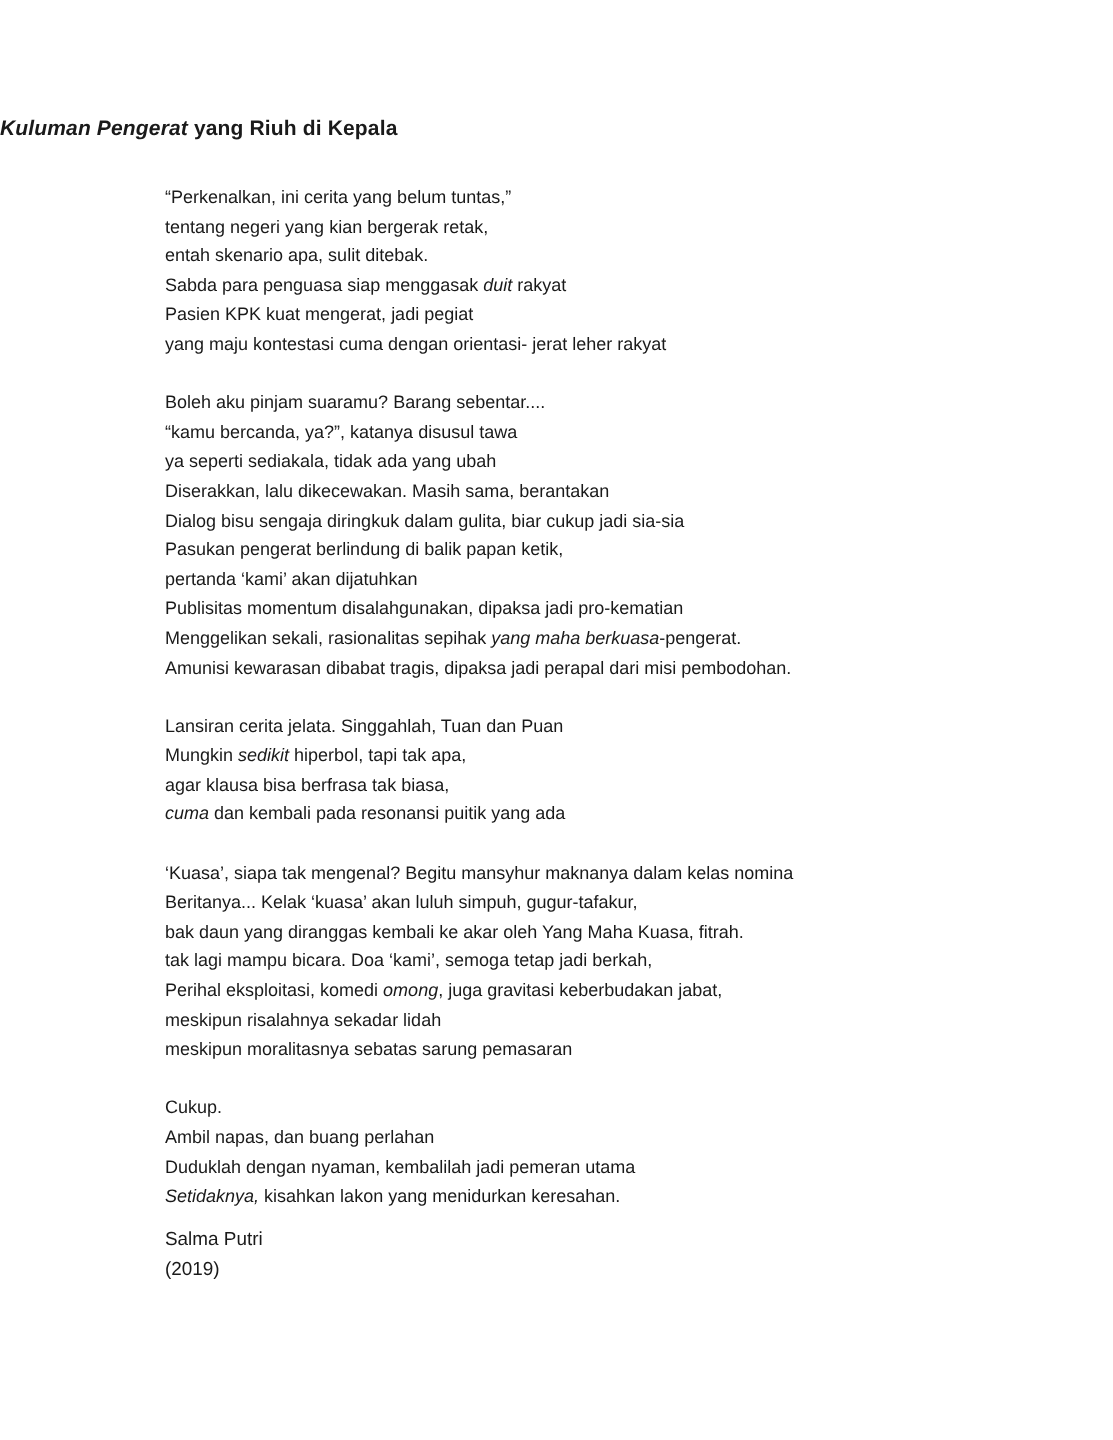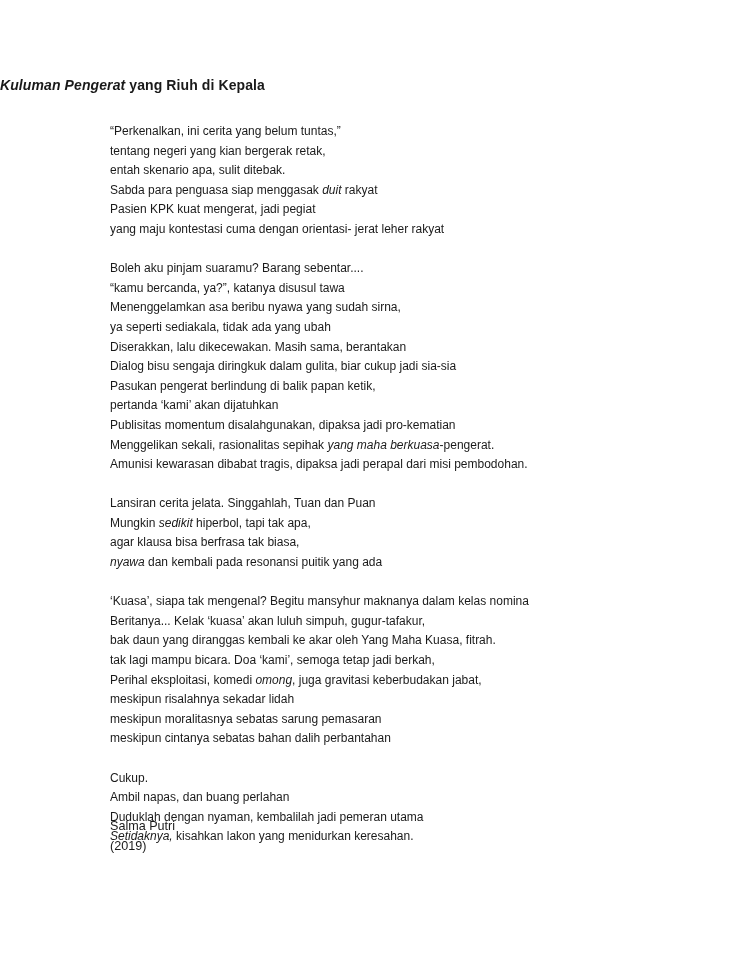--- a/index.html
+++ b/index.html
@@ -79,45 +79,43 @@
         <div class="line"><span>“Perkenalkan, ini cerita yang belum tuntas,”</span></div>
         <div class="line"><span>tentang negeri yang kian bergerak retak,</span></div>
         <div class="line"><span>entah skenario apa, sulit ditebak.</span></div>
         <div class="line"><span>Sabda para penguasa siap menggasak </span><span class="it">duit</span><span> rakyat</span></div>
         <div class="line"><span>Pasien KPK kuat mengerat, jadi pegiat</span></div>
         <div class="line"><span>yang maju kontestasi cuma dengan orientasi- jerat leher rakyat</span></div>
       </div>
       <div class="stanza">
         <div class="line"><span>Boleh aku pinjam suaramu? Barang sebentar....</span></div>
         <div class="line"><span>“kamu bercanda, ya?”, katanya disusul tawa</span></div>
-        <div class="line"><span>Menenggelamkan asa beribu nyawa yang sudah sirna,</span></div>
         <div class="line"><span>ya seperti sediakala, tidak ada yang ubah</span></div>
         <div class="line"><span>Diserakkan, lalu dikecewakan. Masih sama, berantakan</span></div>
         <div class="line"><span>Dialog bisu sengaja diringkuk dalam gulita, biar cukup jadi sia-sia</span></div>
         <div class="line"><span>Pasukan pengerat berlindung di balik papan ketik,</span></div>
         <div class="line"><span>pertanda ‘kami’ akan dijatuhkan</span></div>
         <div class="line"><span>Publisitas momentum disalahgunakan, dipaksa jadi pro-kematian</span></div>
         <div class="line"><span>Menggelikan sekali, rasionalitas sepihak </span><span class="it">yang maha berkuasa</span><span>-pengerat.</span></div>
         <div class="line"><span>Amunisi kewarasan dibabat tragis, dipaksa jadi perapal dari misi pembodohan.</span></div>
       </div>
       <div class="stanza">
         <div class="line"><span>Lansiran cerita jelata. Singgahlah, Tuan dan Puan</span></div>
         <div class="line"><span>Mungkin </span><span class="it">sedikit</span><span> hiperbol, tapi tak apa,</span></div>
         <div class="line"><span>agar klausa bisa berfrasa tak biasa,</span></div>
-        <div class="line"><span class="it">nyawa</span><span> dan kembali pada resonansi puitik yang ada</span></div>
+        <div class="line"><span class="it">cuma</span><span> dan kembali pada resonansi puitik yang ada</span></div>
       </div>
       <div class="stanza">
         <div class="line"><span>‘Kuasa’, siapa tak mengenal? Begitu mansyhur maknanya dalam kelas nomina</span></div>
         <div class="line"><span>Beritanya... Kelak ‘kuasa’ akan luluh simpuh, gugur-tafakur,</span></div>
         <div class="line"><span>bak daun yang diranggas kembali ke akar oleh Yang Maha Kuasa, fitrah.</span></div>
         <div class="line"><span>tak lagi mampu bicara. Doa ‘kami’, semoga tetap jadi berkah,</span></div>
         <div class="line"><span>Perihal eksploitasi, komedi </span><span class="it">omong</span><span>, juga gravitasi keberbudakan jabat,</span></div>
         <div class="line"><span>meskipun risalahnya sekadar lidah</span></div>
         <div class="line"><span>meskipun moralitasnya sebatas sarung pemasaran</span></div>
-        <div class="line"><span>meskipun cintanya sebatas bahan dalih perbantahan</span></div>
       </div>
       <div class="stanza">
         <div class="line"><span>Cukup.</span></div>
         <div class="line"><span>Ambil napas, dan buang perlahan</span></div>
         <div class="line"><span>Duduklah dengan nyaman, kembalilah jadi pemeran utama</span></div>
         <div class="line"><span class="it">Setidaknya,</span><span> kisahkan lakon yang menidurkan keresahan.</span></div>
       </div>
     </div>
 
   <div class="signature">

